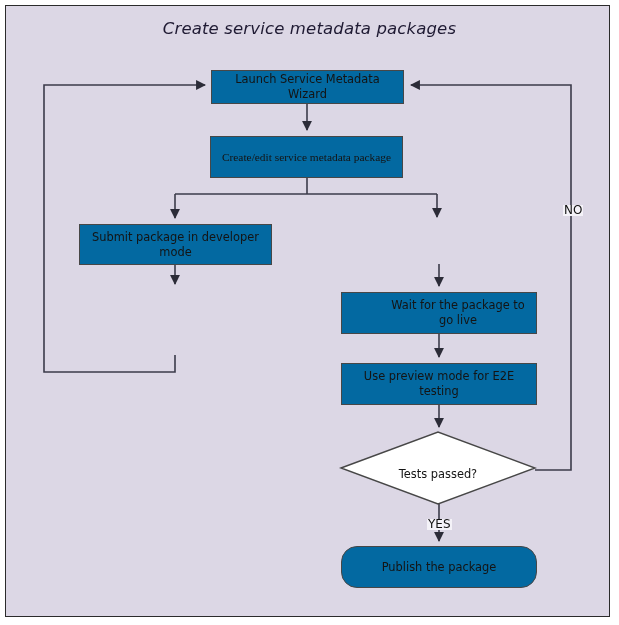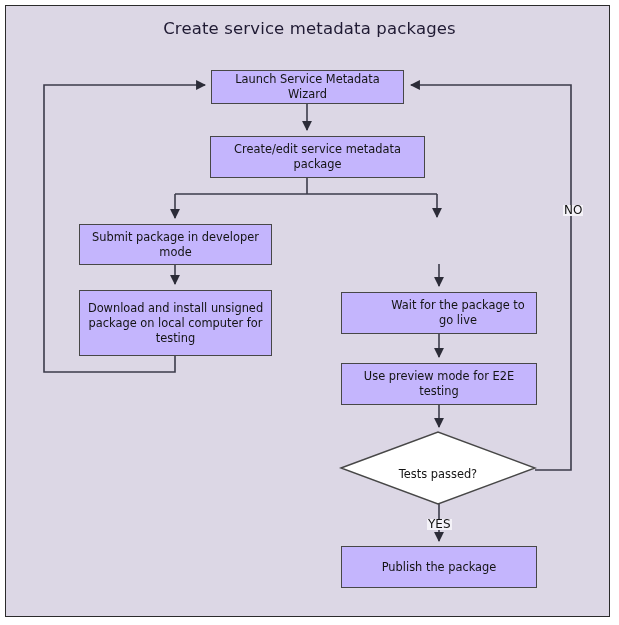--- a/index.html
+++ b/index.html
@@ -36,24 +36,25 @@
   .chart-title {
     position: absolute;
     left: 0;
     top: 19px;
     width: 619px;
     text-align: center;
     font-size: 16.5px;
     color: #1f1a33;
     letter-spacing: .15px;
     white-space: nowrap;
+    font-style: italic;
   }
   .node {
     position: absolute;
-    background: #c4b5fd;
+    background: #0369a1;
     border: 1.4px solid #474747;
     box-sizing: border-box;
     display: flex;
     align-items: center;
     justify-content: center;
     text-align: center;
     color: #141414;
     font-size: 11.4px;
     line-height: 15px;
     padding: 0 6px;
@@ -124,46 +125,43 @@
       <path d="M 535 470 L 571 470 L 571 85 L 411 85" marker-end="url(#arrow)"></path>
 
       <path d="M 341 468 L 438 432 L 535 468 L 438 504 Z" fill="#ffffff" stroke="#474747" stroke-width="1.4"></path>
     </g>
   </svg>
 
   <div class="node" style="left:211px; top:70px; width:193px; height:34px;">
     <span class="node-text">Launch Service Metadata Wizard</span>
   </div>
 
-  <div class="node" style="left:210px; top:136px; width:215px; height:42px;">
+  <div class="node" style="left:210px; top:136px; width:193px; height:42px;font-family:Liberation Serif, serif;">
     <span class="node-text">Create/edit service metadata package</span>
   </div>
 
   <div class="node" style="left:79px; top:224px; width:193px; height:41px;">
     <span class="node-text">Submit package in developer mode</span>
   </div>
 
-  <div class="node" style="left:79px; top:290px; width:193px; height:66px;">
-    <span class="node-text">Download and install unsigned package on local computer for testing</span>
-  </div>
 
 
   <div class="node" style="left:341px; top:292px; width:196px; height:42px;padding-left:44px;">
     <span class="node-text">Wait for the package to go live</span>
   </div>
 
   <div class="node" style="left:341px; top:363px; width:196px; height:42px;justify-content:flex-end;">
     <span class="node-text">Use preview mode for E2E testing</span>
   </div>
 
   <div class="decision" style="left:341px; top:432px; width:194px; height:72px;">
     <span class="node-text">Tests passed?</span>
   </div>
 
-  <div class="node" style="left:341px; top:546px; width:196px; height:42px;">
+  <div class="node" style="left:341px; top:546px; width:196px; height:42px;border-radius:16px;">
     <span class="node-text">Publish the package</span>
   </div>
 
   <div class="edge-label" style="left:563px; top:205px;">NO</div>
 
   <div class="edge-label" style="left:427px; top:519px;">YES</div>
 
 </div>
 
 </body></html>

